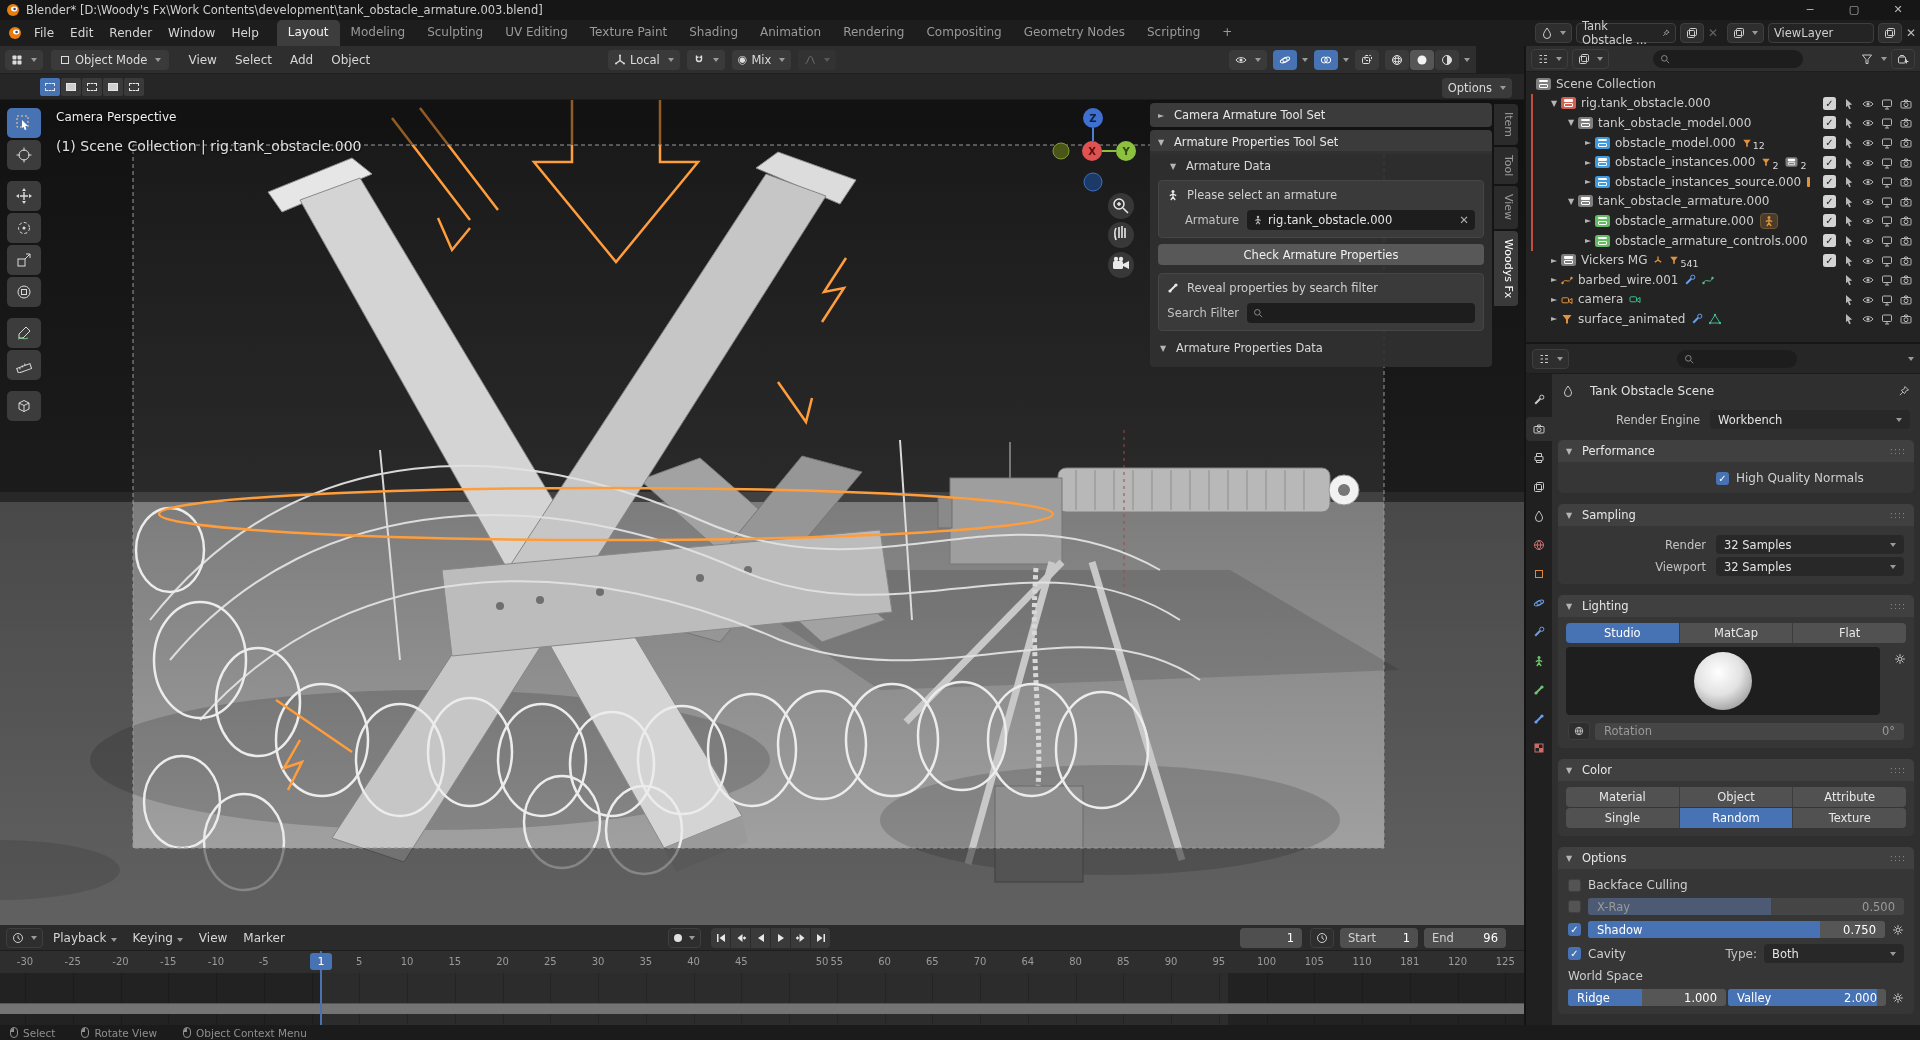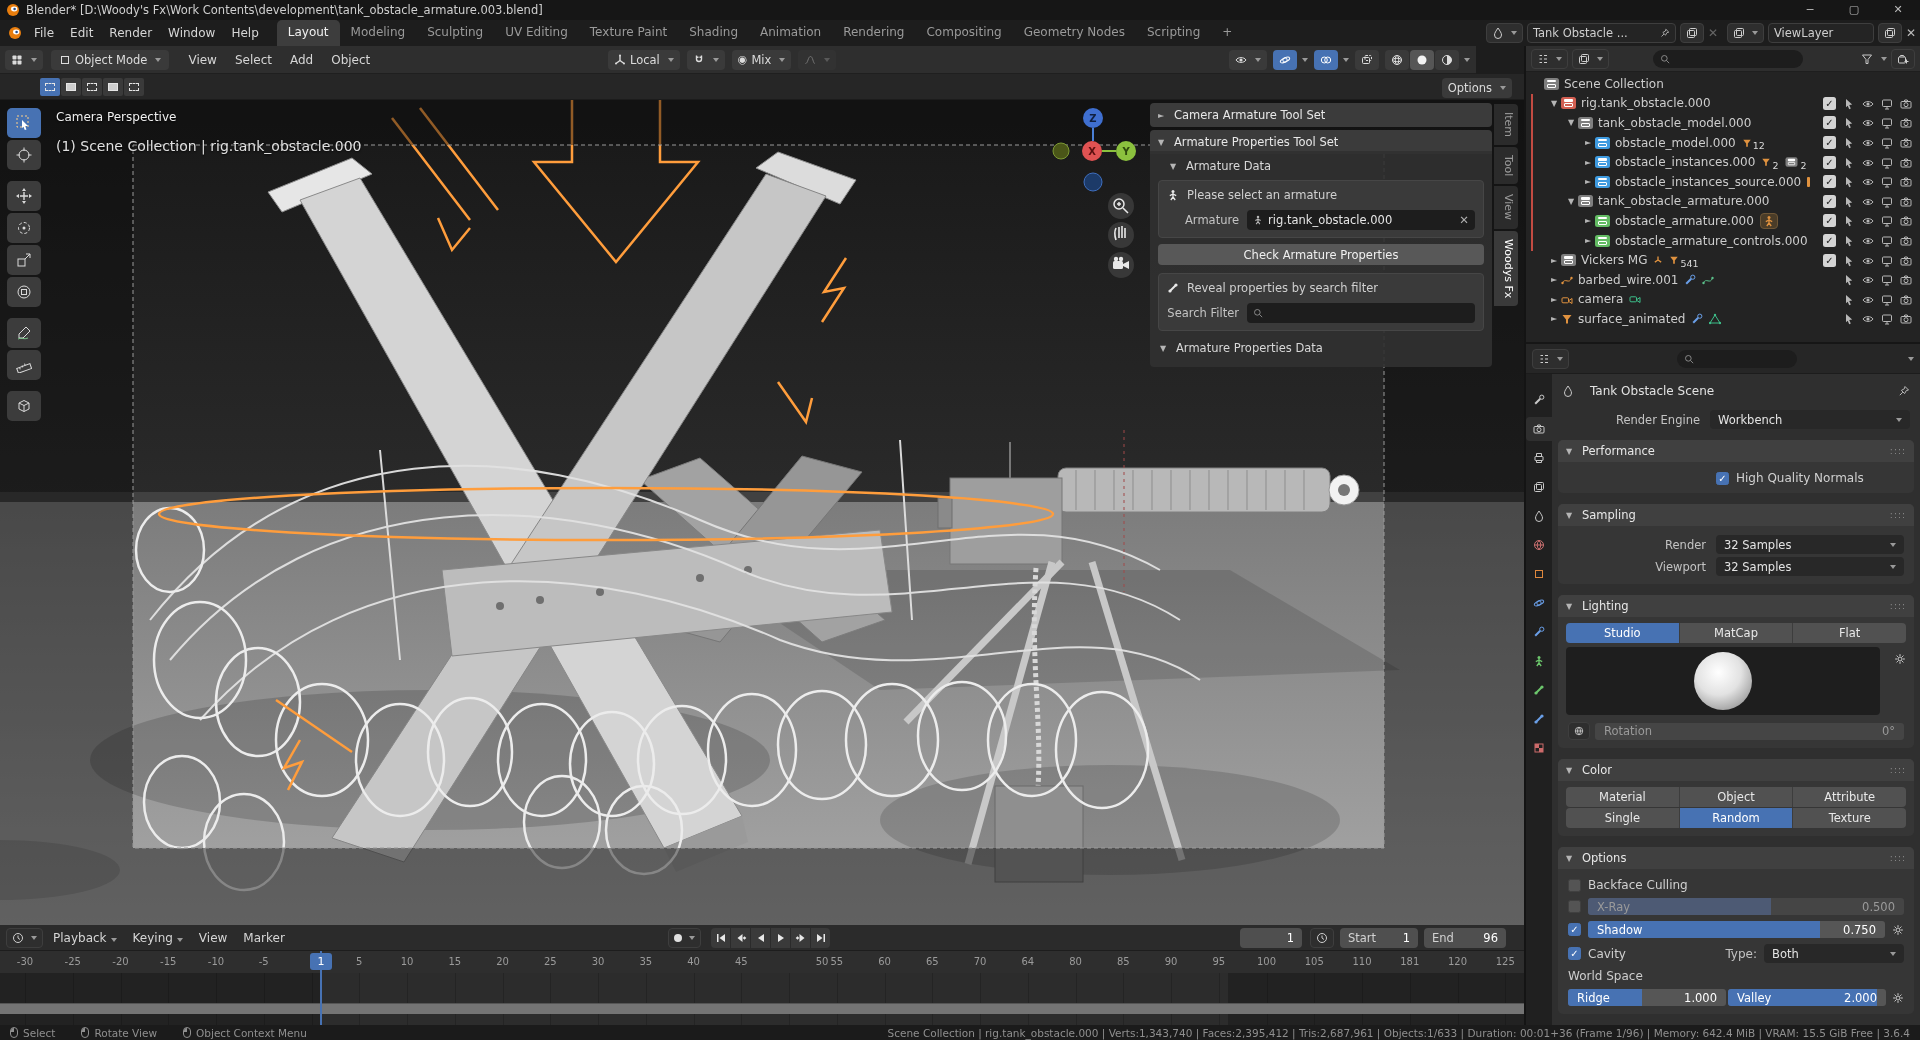--- a/index.html
+++ b/index.html
@@ -360,21 +360,21 @@
       <span class="ws-tab">Scripting</span>
       <span class="ws-tab">+</span>
     </div>
   <div id="scene-cluster">
     <span class="chip">
         <svg class="ic ic12" viewBox="0 0 12 12" style="color:#cfcfcf">
           <use href="#i-droplet"></use>
         </svg>
         <span class="chev"></span>
       </span>
-    <span class="chip fieldchip" style="width:149px">
+    <span class="chip fieldchip" style="width:100px">
       <span>Tank Obstacle ...</span>
       <svg class="ic ic10" viewBox="0 0 12 12" style="margin-left:auto;color:#bdbdbd">
           <use href="#i-pin"></use>
         </svg>
     </span>
     <span class="chip">
         <svg class="ic ic12" viewBox="0 0 12 12">
           <use href="#i-copy"></use>
         </svg>
       </span>
@@ -804,21 +804,21 @@
         </svg>
       <span class="chev"></span>
       <span class="chip">
           <svg class="ic ic12" viewBox="0 0 12 12">
             <use href="#i-collnew"></use>
           </svg>
         </span>
     </span>
   </div>
   <div id="ol-rows">
-      <div class="ol-row" style="padding-left: 8px;">
+      <div class="ol-row" style="">
         <span class="exp"></span>
         <span class="colbox c-gray"></span>
         <span class="lab">Scene Collection</span>
       </div>
       <div class="ol-row" style="padding-left: 25px;">
         <span class="exp">▼</span>
         <span class="colbox c-red"></span>
         <span class="lab">rig.tank_obstacle.000</span>
         <span class="ol-icons">
           <span class="ocb">✓</span>
@@ -1522,14 +1522,13 @@
       </span>
       <span class="hint">
         <span class="mouse"></span>
         <span>Rotate View</span>
       </span>
       <span class="hint">
         <span class="mouse"></span>
         <span>Object Context Menu</span>
       </span>
     </span>
-  <span id="sb-info">Scene Collection | rig.tank_obstacle.000 | Verts:1,343,740 | Faces:2,395,412 | Tris:2,687,961 | Objects:1/633 | Duration: 00:01+36 (Frame 1/96) | Memory: 642.4 MiB | VRAM: 15.5 GiB Free | 3.6.4</span>
 </div>
 
 </body></html>

